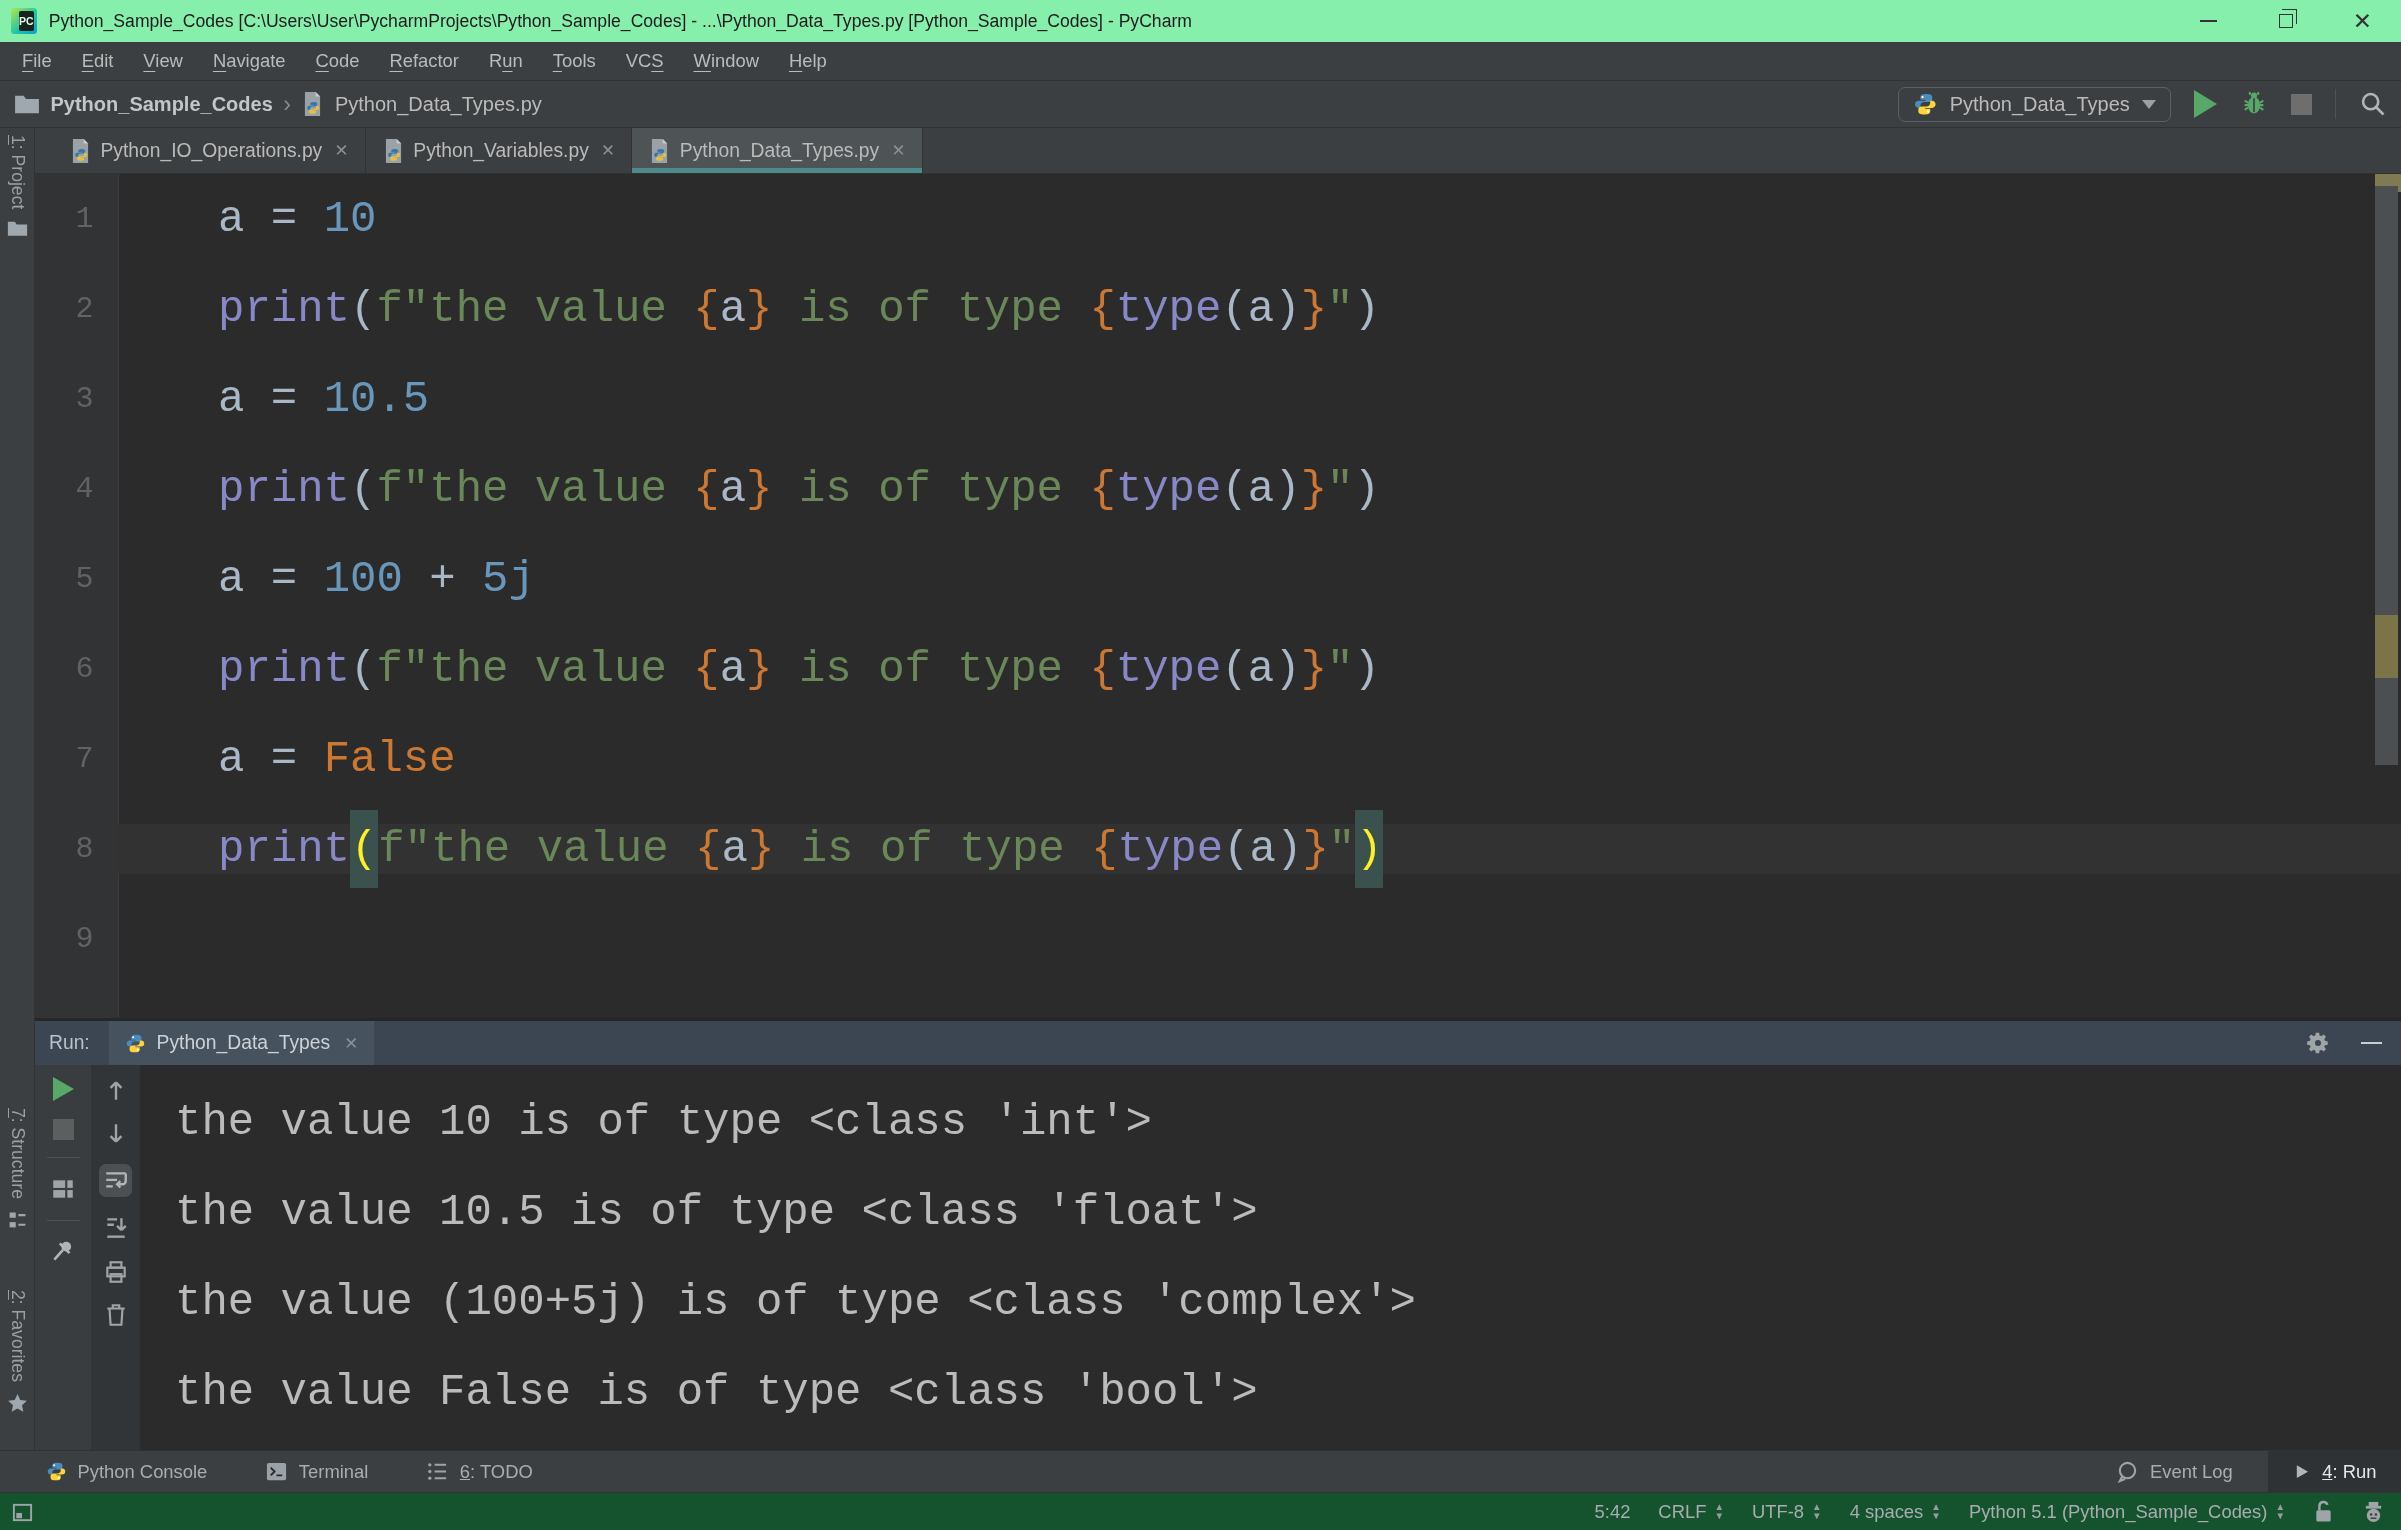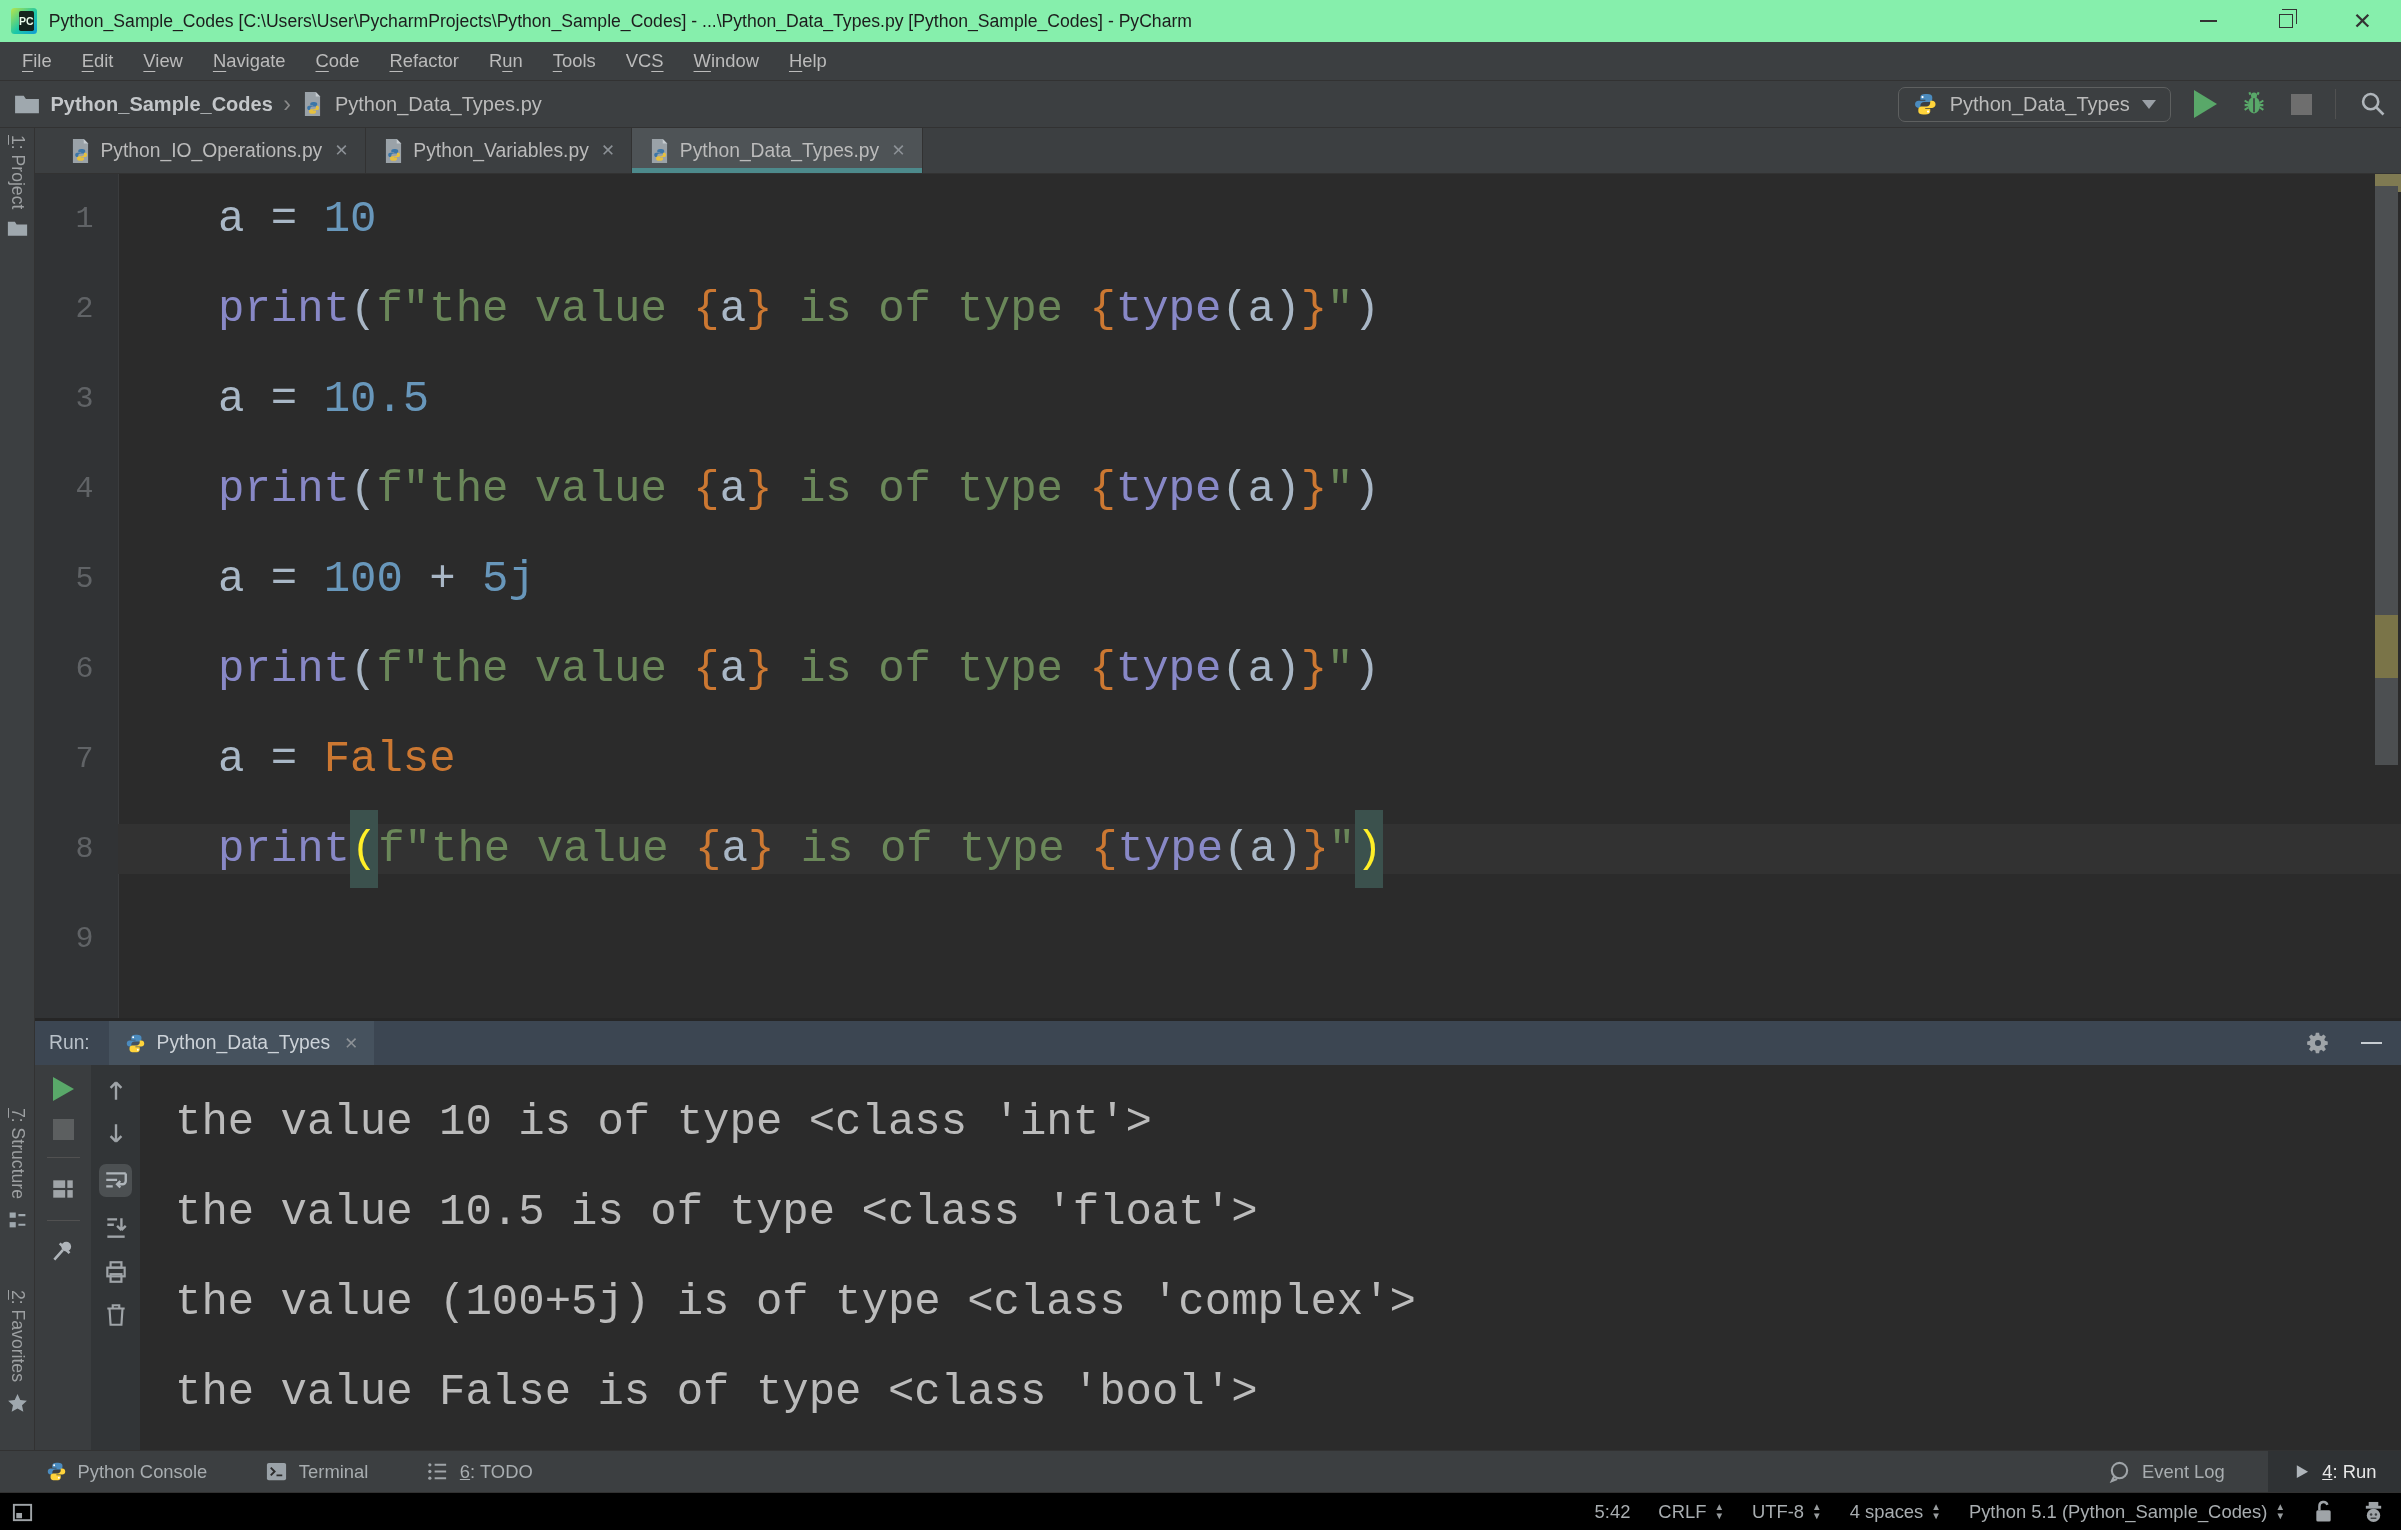--- a/index.html
+++ b/index.html
@@ -108,26 +108,26 @@
   .tool-selected { background:#4c5052; border-radius:7px; padding:3.5px; }
   .run-output { flex:1; font-family:"Liberation Mono","DejaVu Sans Mono",monospace;
                 font-size:44px; color:#bbbbbb; padding:12.3px 0 0 35px; overflow:hidden; }
   .out-line { height:90px; display:flex; align-items:center; white-space:pre; }
 
   
   .bottombar { flex:0 0 42px; background:#3c3f41; border-top:0.9px solid #323232;
                display:flex; align-items:center; font-size:18.4px; color:#a8adb0; }
   .bb-left { display:flex; margin-left:46px; gap:58px; height:100%; align-items:center; }
   .bb-btn { display:flex; align-items:center; gap:10.5px; height:100%; }
-  .bb-right { margin-left:auto; display:flex; align-items:center; height:100%;gap:8px; }
+  .bb-right { margin-left:auto; display:flex; align-items:center; height:100%; }
   .bb-btn.active { background:#2f3234; color:#e8e8e8; padding:0 24.6px; }
   .bb-eventlog { margin-right:35px; }
 
   
-  .statusbar { flex:0 0 39px; background:#000000; border-top:0.9px solid #323232;
+  .statusbar { flex:0 0 39px; background:#14532d; border-top:0.9px solid #323232;
                display:flex; align-items:center; font-size:18.4px; color:#a8adb0; }
   .sb-left { margin-left:10.5px; display:flex; align-items:center; }
   .sb-right { margin-left:auto; display:flex; align-items:center; gap:28px; margin-right:16px; }
   .sb-item { display:flex; align-items:center; }
   .spin { display:inline-flex; flex-direction:column; font-size:9.7px; line-height:8.8px;
           color:#989c9e; margin-left:8px; }
 </style>
 </head>
 <body>
 

